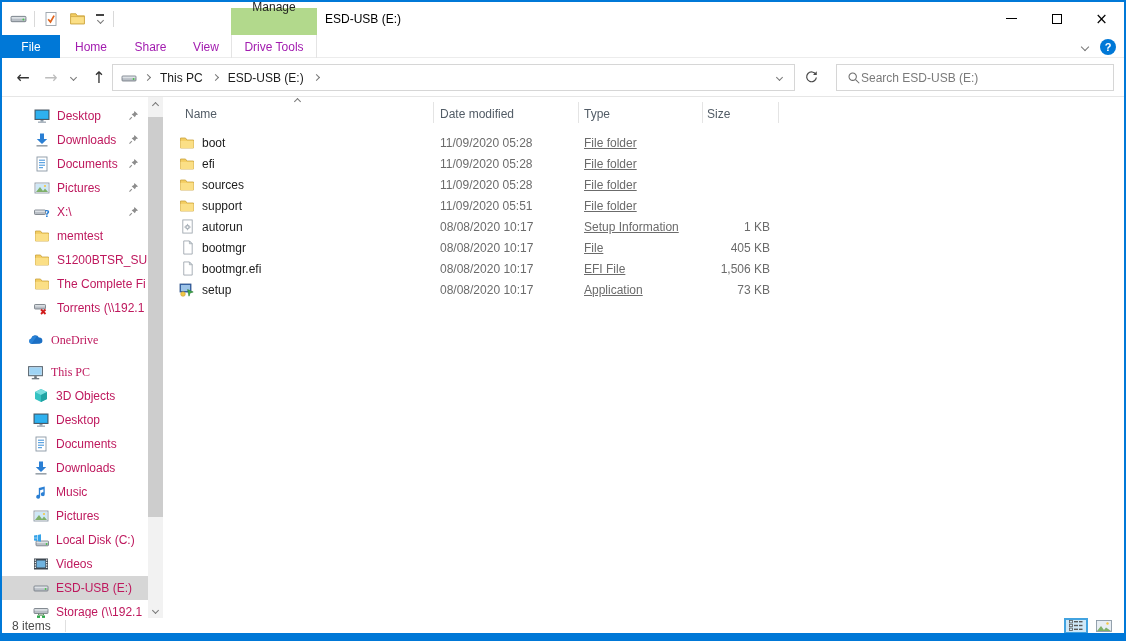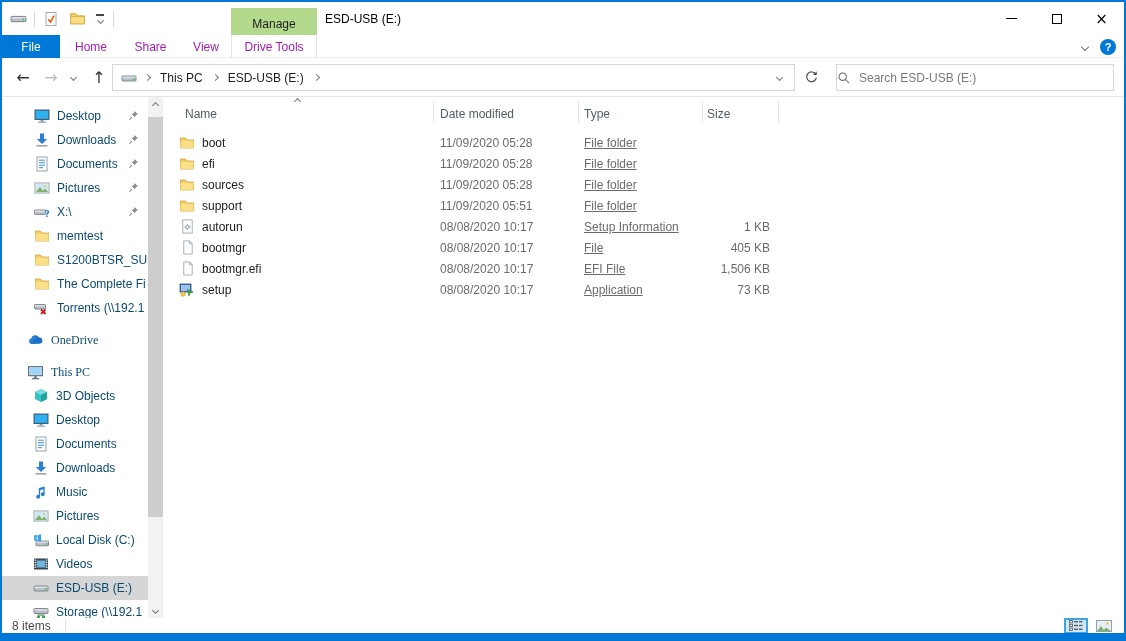--- a/index.html
+++ b/index.html
@@ -18,21 +18,21 @@
 
   
   .titlebar { position:absolute; left:2px; right:2px; top:2px; height:33px; background:#fff; }
   .qat { position:absolute; left:6px; top:0; height:33px; display:flex; align-items:center; gap:6px; }
   .qat .sep { width:1px; height:16px; background:#d9d9d9; }
   .qat-btn { display:flex; align-items:center; justify-content:center; width:20px; height:22px; }
   .qat-drop { display:flex; flex-direction:column; align-items:center; width:14px; }
   .qat-drop .bar { width:8px; height:1.5px; background:#444; margin-bottom:2px;}
   .manage-block { position:absolute; left:229px; top:6px; width:86px; height:27px;
     background:#b2d98c; display:flex; align-items:flex-end; justify-content:center;
-    padding-bottom:4px; color:#1f1f1f; }
+    padding-bottom:21px; color:#1f1f1f; }
   .win-title { position:absolute; left:323px; top:0; height:33px; display:flex; align-items:center; color:#000; font-size:12px; }
   .win-controls { position:absolute; right:0; top:0; height:33px; display:flex; }
   .win-btn { width:45px; height:33px; display:flex; align-items:center; justify-content:center; color:#000; }
   .glyph-min { width:11px; height:0; border-top:1.2px solid #000; display:block; }
   .glyph-max { width:10px; height:10px; border:1.2px solid #000; display:block; }
   .glyph-close { font-size:15px; font-family:"DejaVu Sans", sans-serif; }
 
   
   .tabrow { position:absolute; left:2px; right:2px; top:35px; height:23px; background:#fff; border-bottom:1px solid #ececec; }
   .tab { position:absolute; top:0; height:23px; display:flex; align-items:center; justify-content:center; color:#a21caf; }
@@ -61,33 +61,33 @@
   .nav-drop { left:62px; width:18px; }
   .nav-up   { left:84px; width:26px; }
   .address-box { position:absolute; left:110px; top:6px; width:683px; height:27px; border:1px solid #d6d6d6;
     display:flex; align-items:center; background:#fff; }
   .crumb-icon { margin:0 6px 0 8px; display:flex; align-items:center; }
   .crumb { padding:0 8px; height:100%; display:flex; align-items:center; color:#1c1c1c; }
   .crumb-sep { display:flex; align-items:center; padding:0 2px; }
   .address-drop { margin-left:auto; padding-right:12px; display:flex; align-items:center; }
   .refresh-btn { position:absolute; left:795px; top:6px; width:29px; height:27px; display:flex; align-items:center; justify-content:center; }
   .search-box { position:absolute; left:834px; top:6px; width:278px; height:27px; border:1px solid #d6d6d6;
-    display:flex; align-items:center; gap:8px; background:#fff; }
+    display:flex; align-items:center; padding-left:10px; background:#fff; }
   .search-box input { border:none; outline:none; flex:1; font:inherit; color:#1c1c1c; height:100%; }
   .search-box input::placeholder { color:#7a7a7a; }
 
   
   .sidebar { position:absolute; left:2px; top:97px; width:161px; height:521px; background:#fff; overflow:hidden; }
   .side-scroll { position:absolute; right:0; top:0; width:15px; height:521px; background:#f2f2f2; }
   .side-scroll .arrow { position:absolute; left:0; width:15px; height:16px; display:flex; align-items:center; justify-content:center; }
   .side-scroll .arrow.top { top:0; }
   .side-scroll .arrow.bottom { bottom:0; }
   .side-scroll .thumb { position:absolute; left:0; top:20px; width:15px; height:400px; background:#cdcdcd; }
   .side-items { position:absolute; left:0; top:7px; width:146px; }
-  .side-item { position:relative; height:24px; display:flex; align-items:center; gap:7px; white-space:nowrap; overflow:hidden; color:#0c4a6e; }
+  .side-item { position:relative; height:24px; display:flex; align-items:center; gap:7px; white-space:nowrap; overflow:hidden; color:#be185d; }
   .side-item.lv1 { padding-left:31px; }
   .side-item.lv0 { padding-left:25px;font-family:Liberation Serif, serif; }
   .side-item.lv2 { padding-left:30px; }
   .side-item.selected { background:#d6d6d6; }
   .side-item .pin { position:absolute; left:126px; top:6px; }
   .side-gap { height:8px; }
   .sicon { width:17px; height:17px; flex:0 0 17px; display:flex; align-items:center; justify-content:center; }
 
   
   .filelist { position:absolute; left:165px; top:97px; right:2px; height:521px; background:#fff; }

